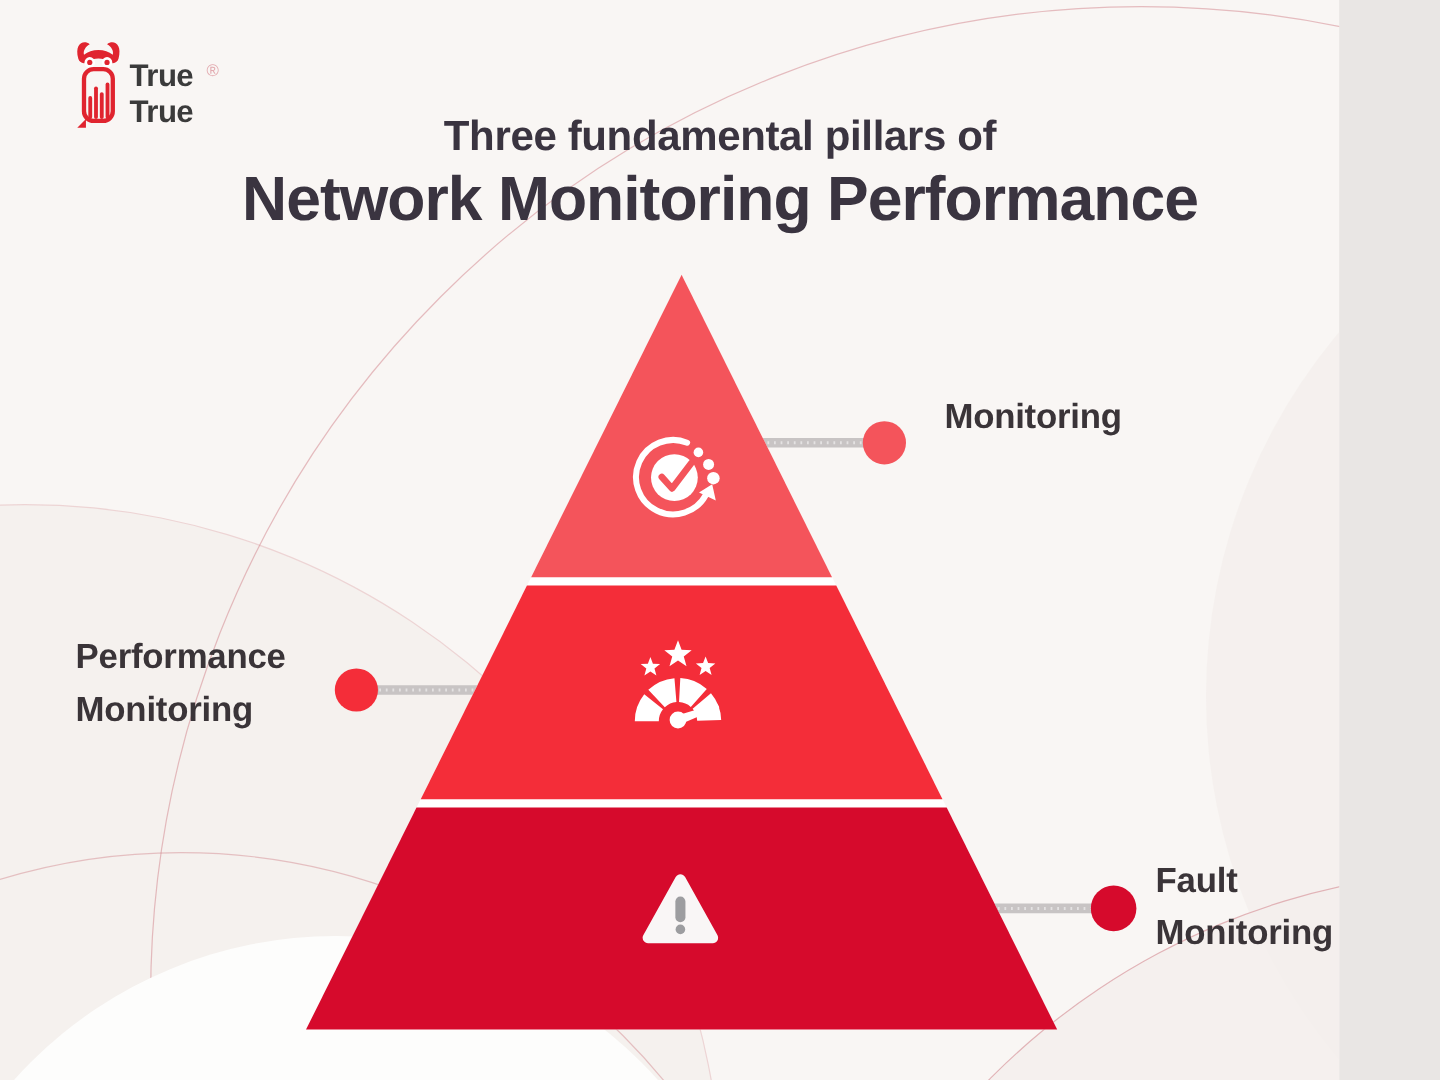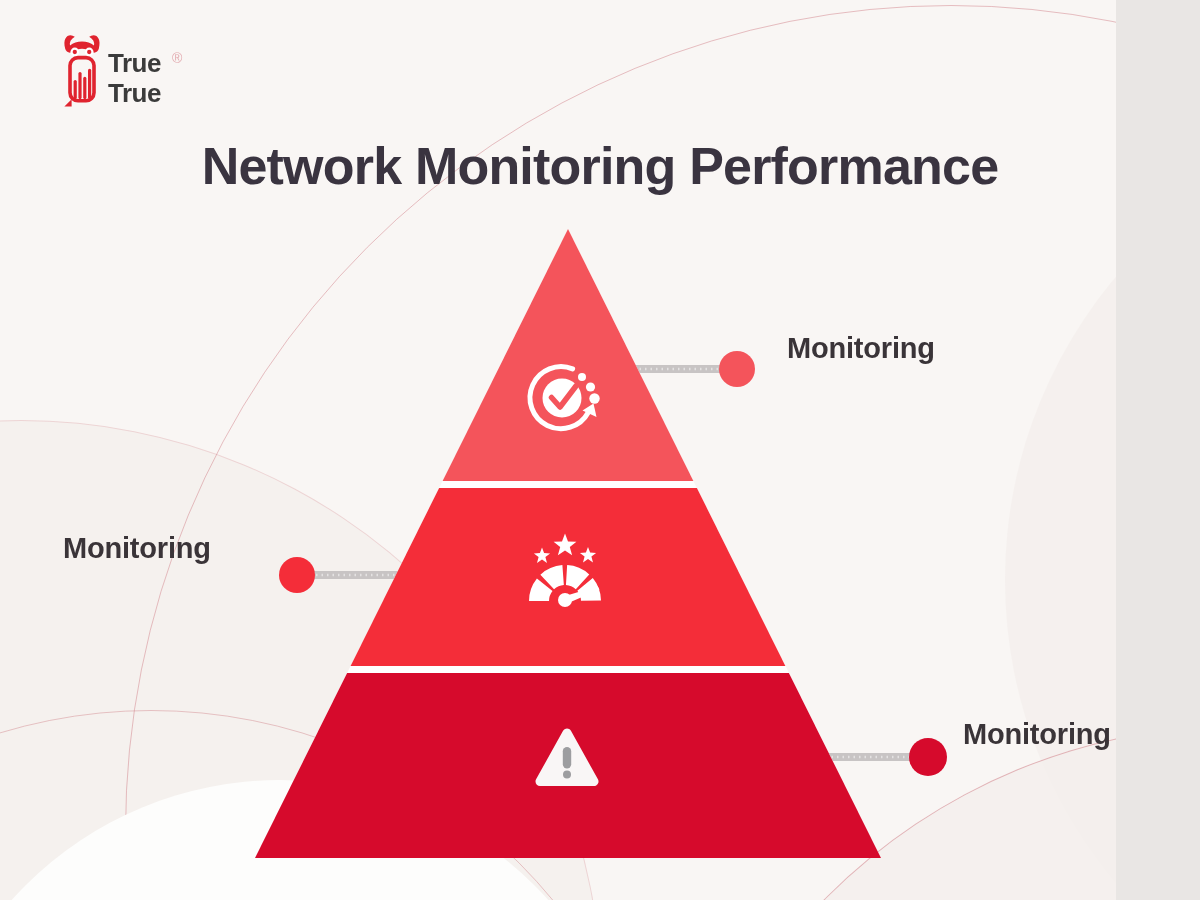--- a/index.html
+++ b/index.html
@@ -115,25 +115,28 @@
       <rect x="37.5" y="46" width="4" height="38" rx="2" fill="#E0242F"></rect>
       <polygon points="8,93 17,84 17,93" fill="#E0242F"></polygon>
     </svg>
     <div class="logo-text">
       <div>True</div>
       <div>True</div>
     </div>
     <span class="reg-mark">®</span>
   </div>
 
+  <div class="title-sub">Three fundamental pillars of</div>
   <div class="title-main">Network Monitoring Performance</div>
 
   <div class="tier-label label-availability">
     <div>Monitoring</div>
   </div>
   <div class="tier-label label-performance">
+    <div>Performance</div>
     <div>Monitoring</div>
   </div>
   <div class="tier-label label-fault">
+    <div>Fault</div>
     <div>Monitoring</div>
   </div>
 
 </div>
 
 </body></html>

